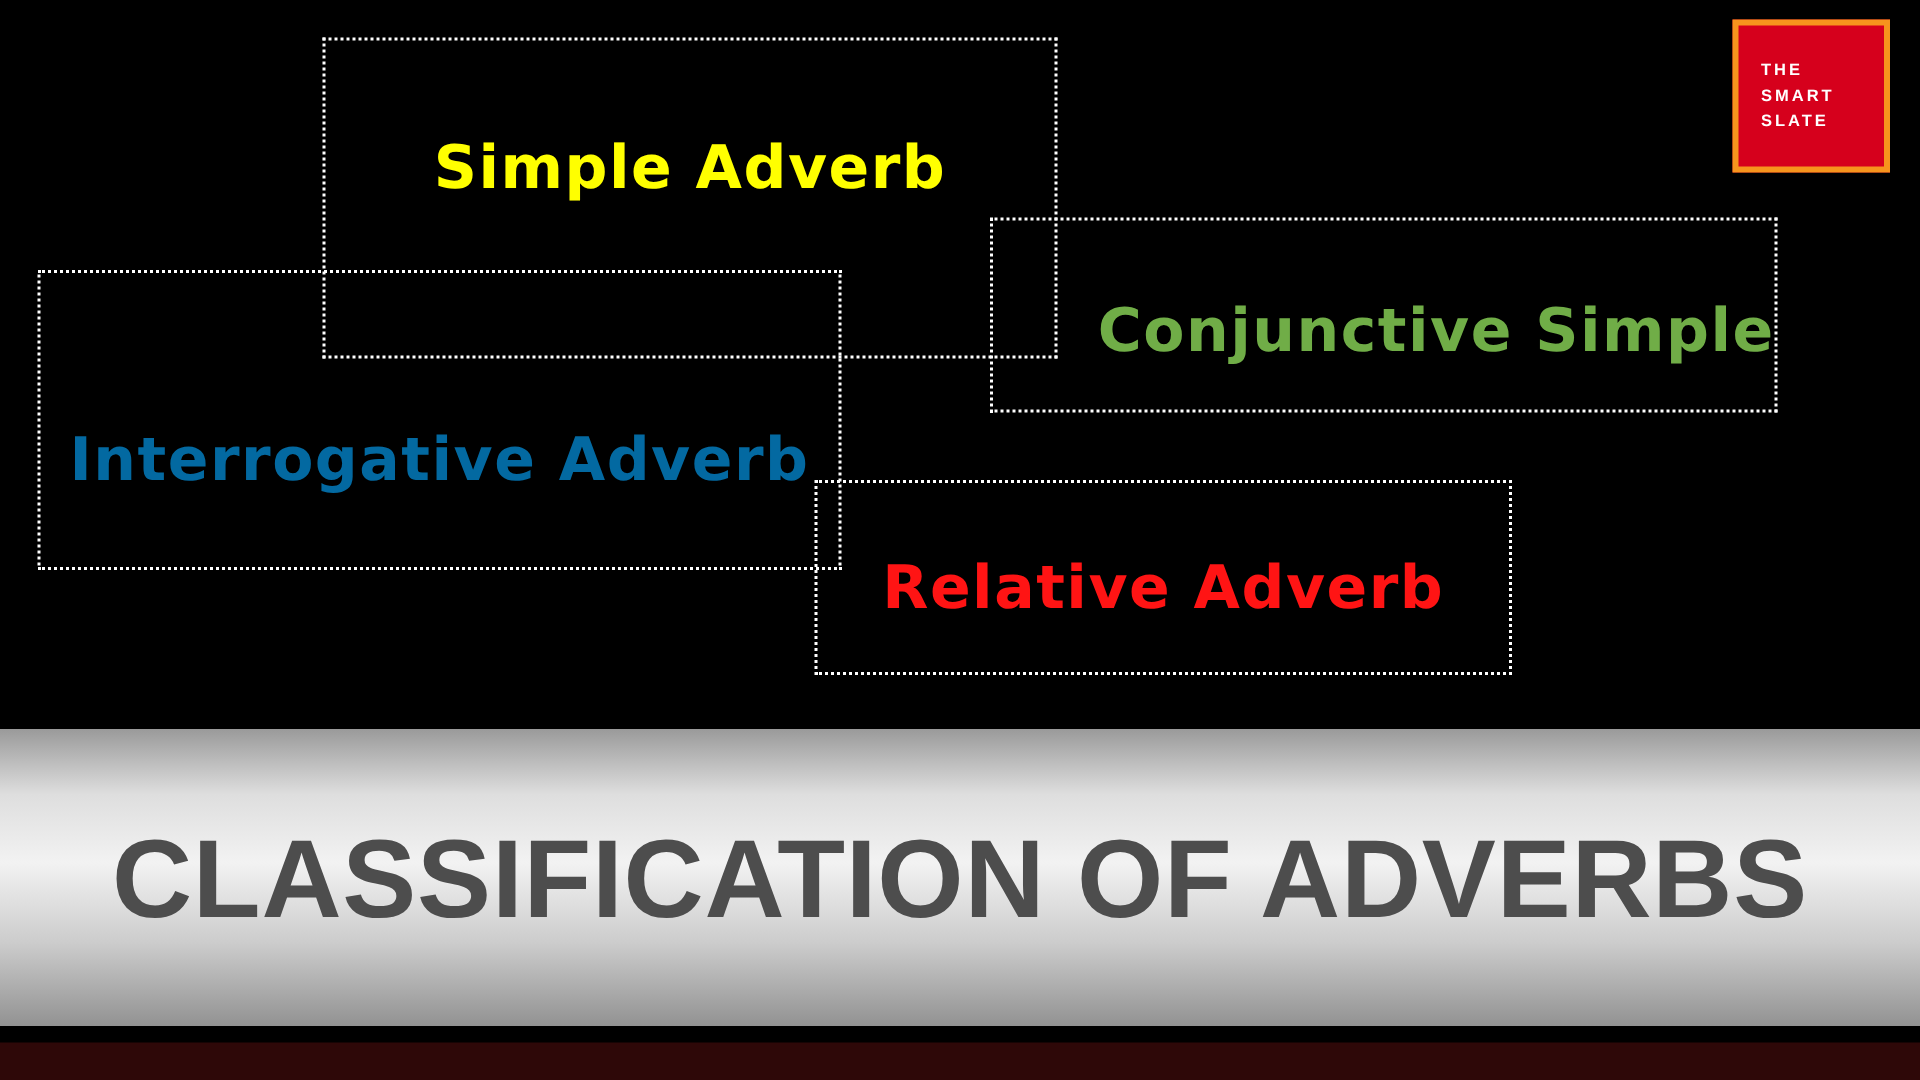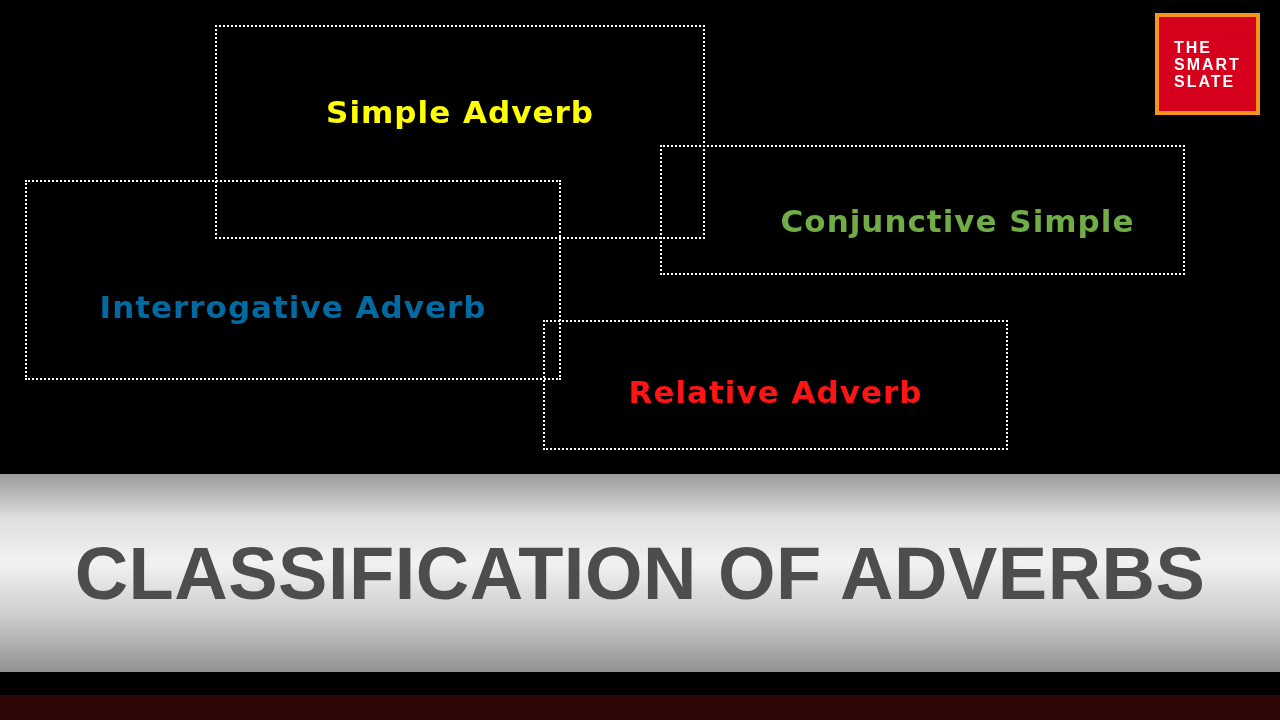--- a/index.html
+++ b/index.html
@@ -19,37 +19,37 @@
     position: absolute;
     border: 2px dotted #ffffff;
     box-sizing: border-box;
     display: flex;
     align-items: center;
     justify-content: center;
     background: transparent;
   }
   .adverb-label {
     font-weight: bold;
-    font-size: 31px;
+    font-size: 40px;
     letter-spacing: 1px;
     white-space: nowrap;
   }
   .box-simple        { left: 215px; top: 25px;  width: 490px; height: 214px; }
   .box-simple .adverb-label { margin-bottom: 40px; }
   .box-interrogative { left: 25px;  top: 180px; width: 536px; height: 200px; }
   .box-interrogative .adverb-label { margin-top: 54px; }
   .box-conjunctive   { left: 660px; top: 145px; width: 525px; height: 130px; }
   .box-conjunctive .adverb-label { margin-top: 22px; margin-left: 70px; }
   .box-relative      { left: 543px; top: 320px; width: 465px; height: 130px; }
   .box-relative .adverb-label { margin-top: 14px; }
 
   .banner {
     position: absolute;
     left: 0;
-    top: 474px;
+    top: 486px;
     width: 1280px;
     height: 198px;
     background: linear-gradient(to bottom,
       #9a9a9a 0%,
       #dedede 22%,
       #f2f2f2 45%,
       #cccccc 72%,
       #929292 100%);
     display: flex;
     align-items: center;
@@ -73,21 +73,21 @@
     border: 4px solid #f7941d;
     display: flex;
     flex-direction: column;
     justify-content: center;
     padding-left: 15px;
   }
   .logo-line {
     color: #ffffff;
     font-family: "Liberation Sans", sans-serif;
     font-weight: bold;
-    font-size: 16px;
+    font-size: 11px;
     letter-spacing: 2px;
     line-height: 17px;
   }
 
   .bottom-bar {
     position: absolute;
     left: 0;
     top: 695px;
     width: 1280px;
     height: 25px;

